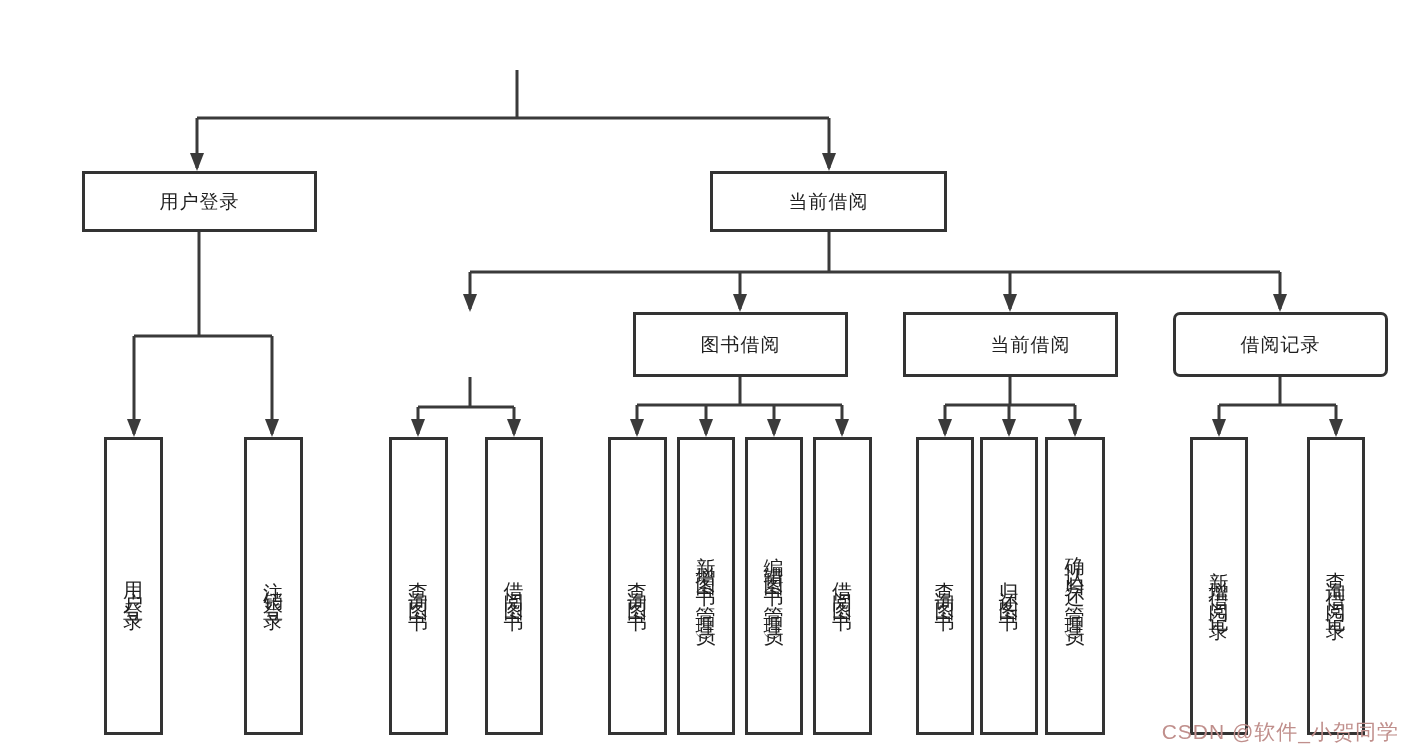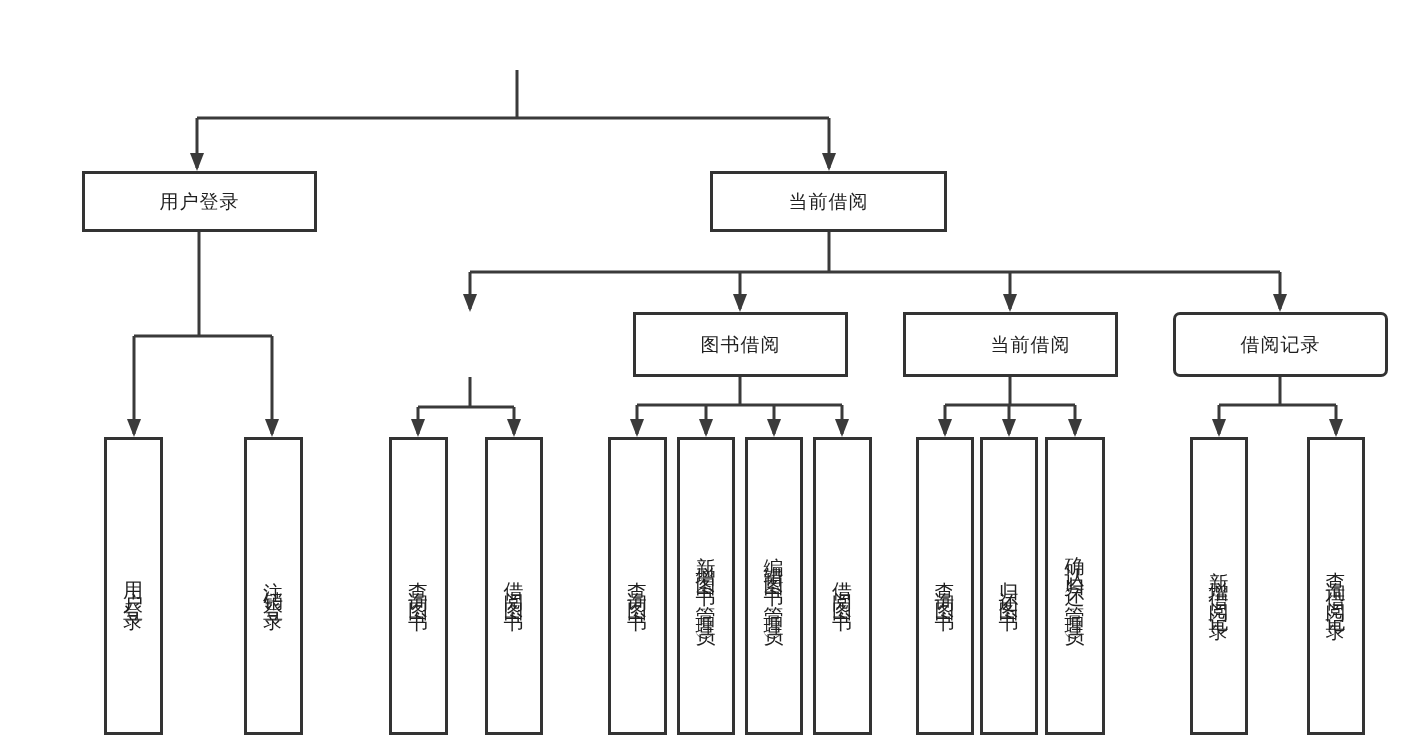--- a/index.html
+++ b/index.html
@@ -139,14 +139,15 @@
     <span>确认归还（管理员）</span>
   </div>
 
   <div class="vbox" style="left:1190px;width:58px;">
     <span>新增借阅记录</span>
   </div>
   <div class="vbox" style="left:1307px;width:58px;">
     <span>查询借阅记录</span>
   </div>
 
+  <div class="watermark">CSDN @软件_小贺同学</div>
 
 </div>
 
 </body></html>

